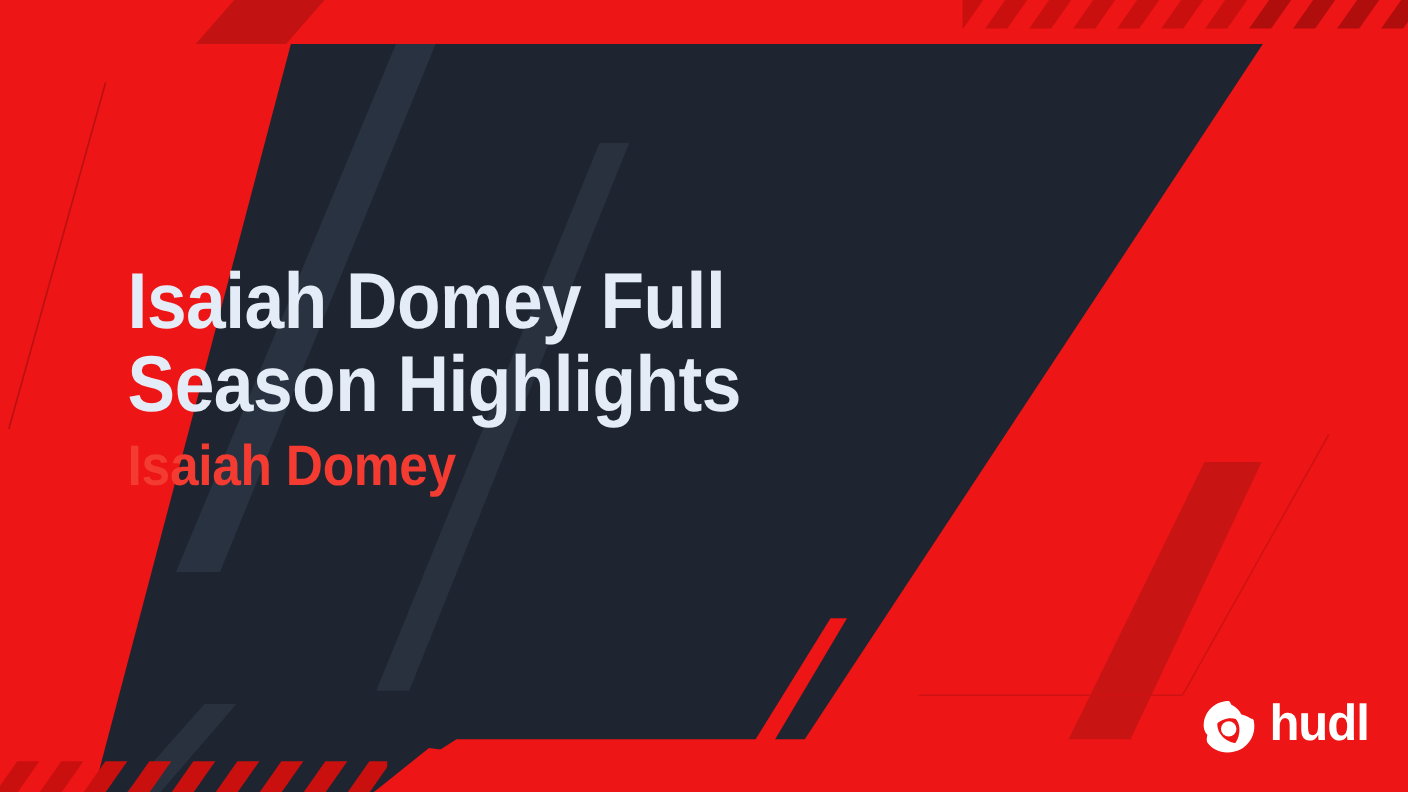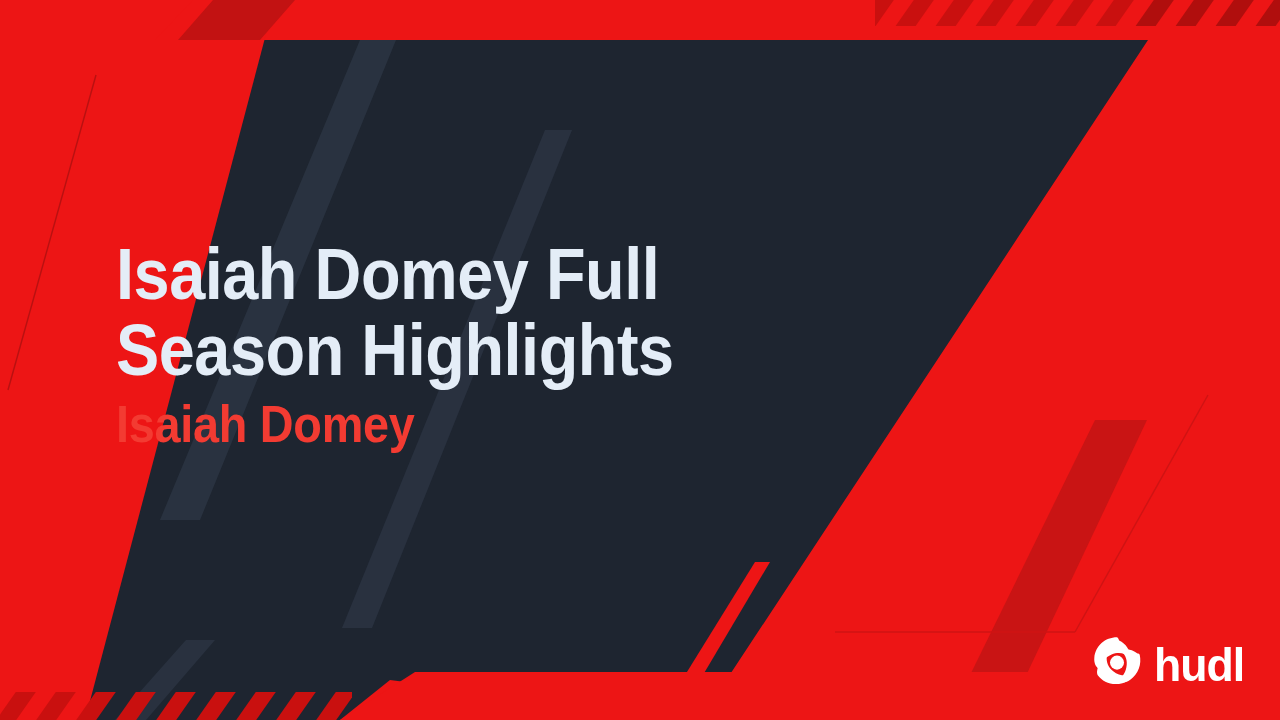--- a/index.html
+++ b/index.html
@@ -59,21 +59,21 @@
     transform-origin: left center;
     white-space: nowrap;
   }
 
   
   #logo {
     position: absolute;
     left: 1090px;
     top: 634px;
     display: flex;
-    align-items: flex-end;
+    align-items: flex-start;
     gap: 10px;
   }
   #logo-mark { width: 54px; height: 54px; display: block; }
   #logo-wordmark {
     font-family: "Liberation Sans", sans-serif;
     font-weight: bold;
     font-size: 46px;
     line-height: 46px;
     letter-spacing: -1px;
     color: #FFFFFF;

